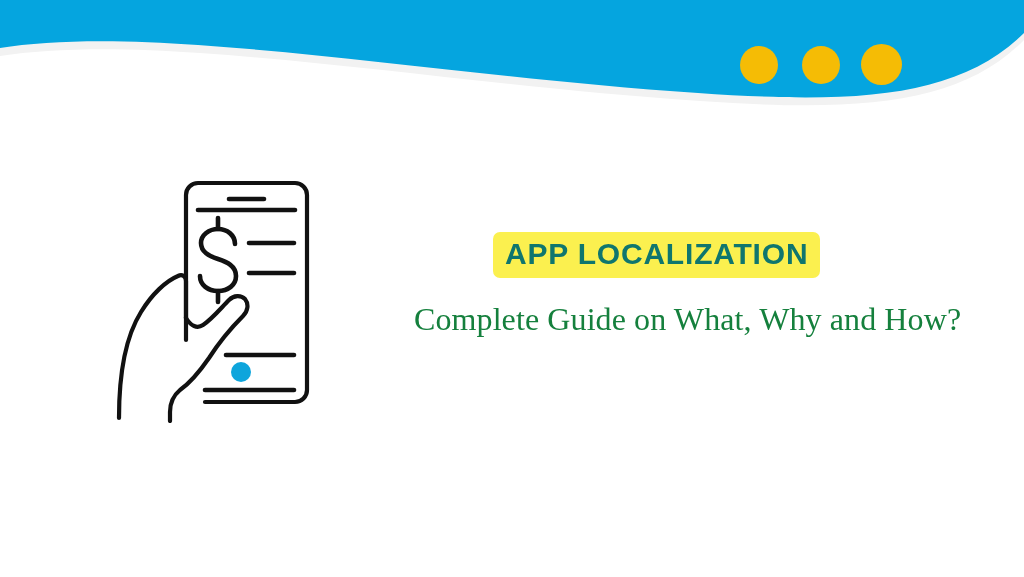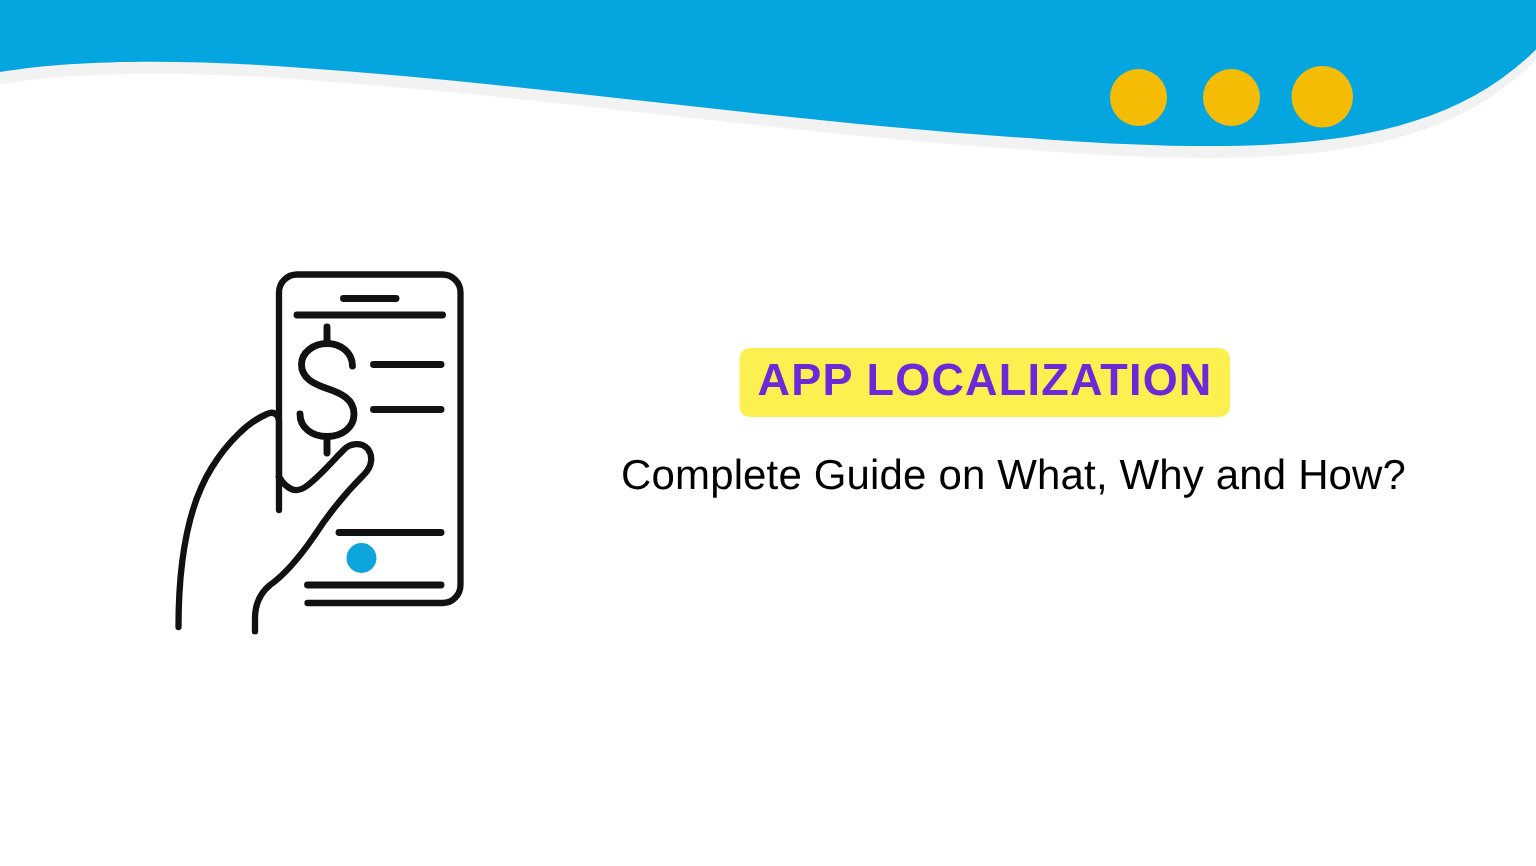--- a/index.html
+++ b/index.html
@@ -57,34 +57,34 @@
   .title-wrap {
     display: block;
     line-height: 0;
   }
   .title {
     display: inline-block;
     font-family: "Liberation Sans", sans-serif;
     font-size: 30px;
     font-weight: 700;
     letter-spacing: 0.8px;
-    color: #6d28d9;
+    color: #0f766e;
     background: #FBF04F;
     padding: 7px 12px 9px 12px;
     border-radius: 7px;
     line-height: 1.0;
     margin-left: 79px;
     white-space: nowrap;
   }
   .subtitle {
     margin: 21px 0 0 0;
-    font-family: Liberation Sans, sans-serif;
-    font-size: 28px;
+    font-family: Liberation Serif, serif;
+    font-size: 32px;
     font-weight: 400;
-    color: #000000;
+    color: #15803d;
     letter-spacing: 0.1px;
     line-height: 1.25;
     white-space: nowrap;
   }
 </style>
 </head>
 <body>
 
 <div class="banner">
 

